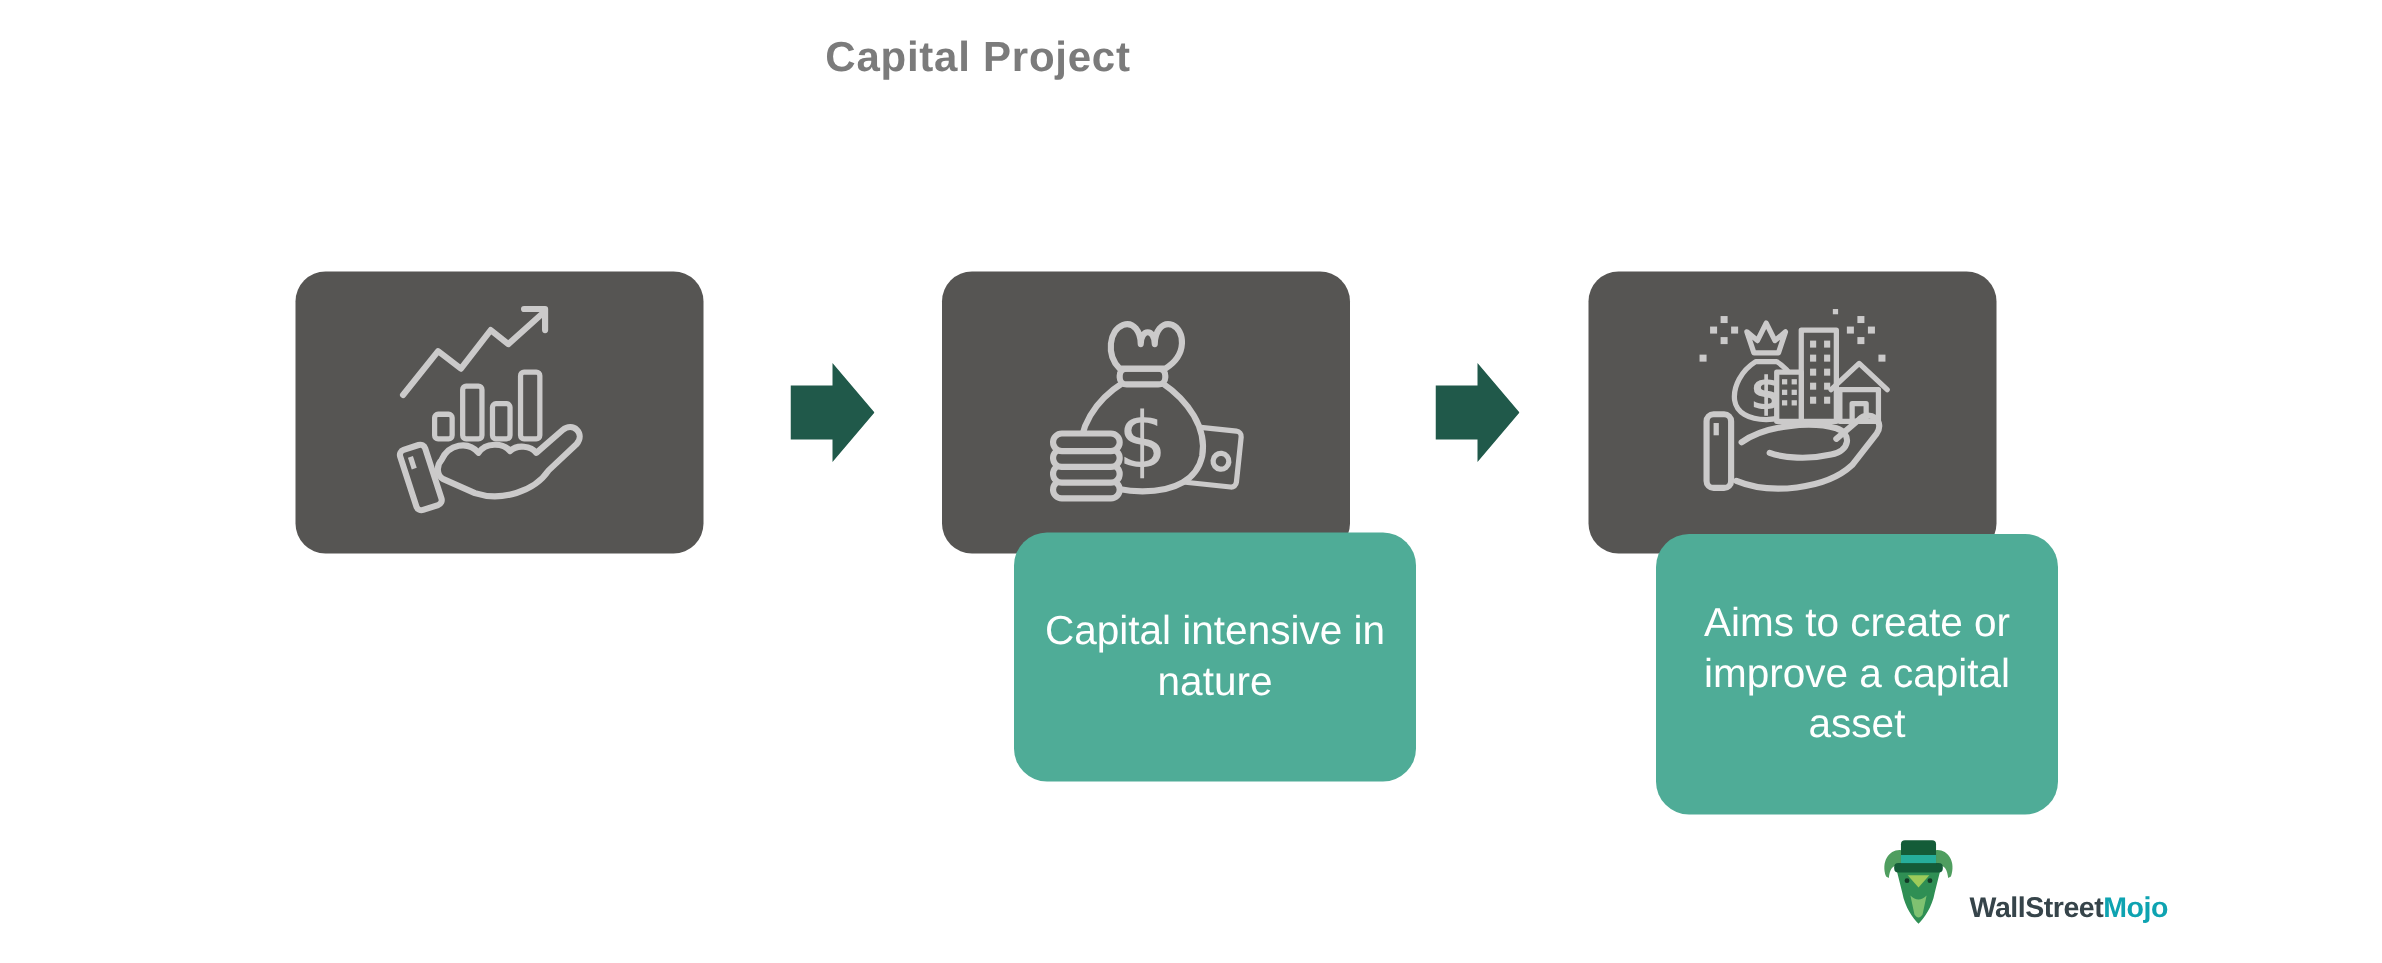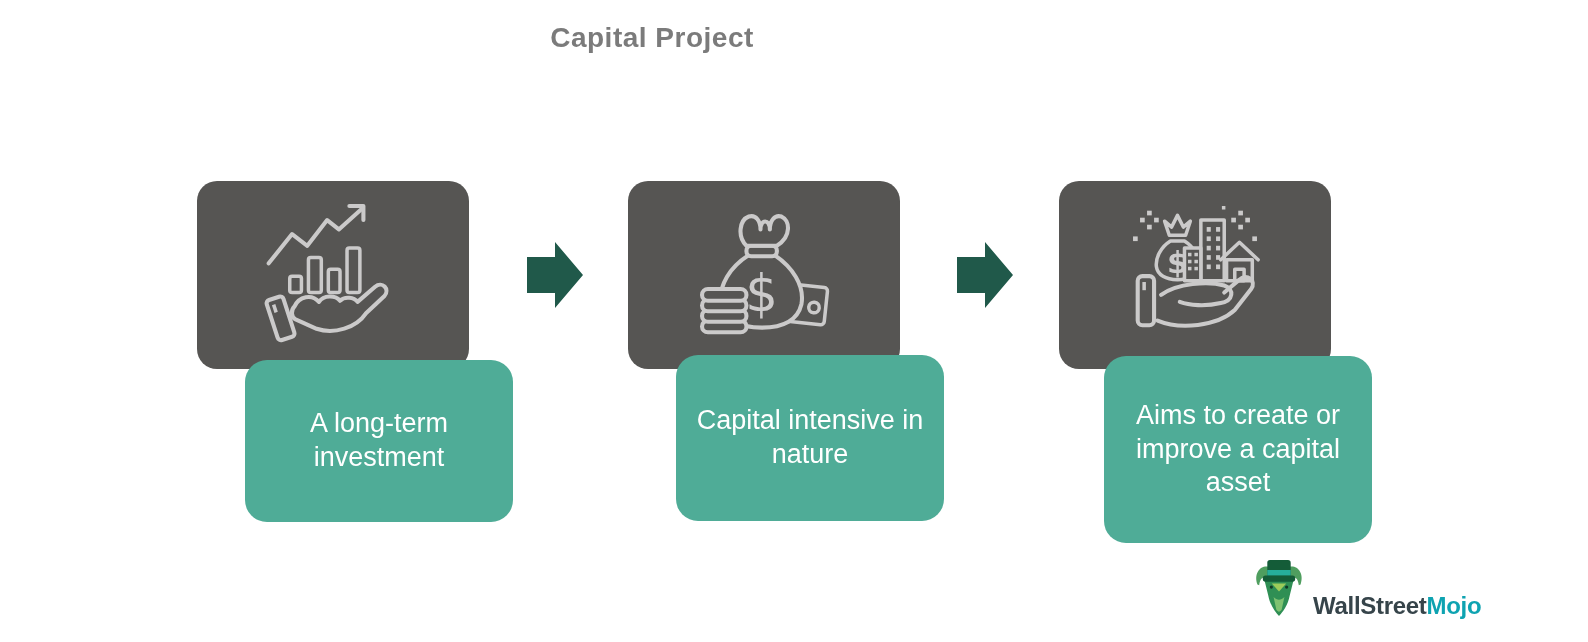--- a/index.html
+++ b/index.html
@@ -37,21 +37,21 @@
     display:flex; align-items:center; justify-content:center; text-align:center;
     color:var(--label-text); font-size:27px; line-height:1.25; padding:10px 8px;
   }
   .teal-card.t1{left:245px; top:360px; height:162px;}
   .teal-card.t2{left:676px; top:355px; height:166px;}
   .teal-card.t3{left:1104px; top:356px; height:187px;}
   .logo{
     position:absolute; left:1252px; top:556px; height:64px;
     display:flex; align-items:center; gap:7px;
   }
-  .logo-text{font-size:24px; font-weight:700; letter-spacing:-0.3px; white-space:nowrap;margin-top:36px;}
+  .logo-text{font-size:19px; font-weight:700; letter-spacing:-0.3px; white-space:nowrap;margin-top:36px;}
   .logo-text .p1{color:var(--logo-dark-text);}
   .logo-text .p2{color:var(--logo-teal-text);}
   .mascot{width:54px; height:60px;}
 </style>
 </head>
 <body>
 
 <div class="canvas">
 
   <div class="page-title">Capital Project</div>
@@ -138,23 +138,20 @@
       <rect class="ln2 occl" x="92" y="52" width="22" height="18"></rect>
       <polyline class="ln2" points="87,52 103,37 119,52"></polyline>
       <rect class="ln2" x="99" y="60" width="8" height="10"></rect>
       <rect class="ln" x="16" y="66" width="14" height="42" rx="4"></rect>
       <rect class="dot" x="20" y="71" width="3" height="7"></rect>
       <path class="ln" d="M36 82 C50 72 76 70 90 74 C99 77 98 87 87 89 C74 92 60 91 52 88"></path>
       <path class="ln" d="M33 104 C52 112 84 109 99 95 L113 77 C118 70 109 63 103 69 L90 80"></path>
     </svg>
   </div>
 
-  <div class="teal-card t1">
-    <span>A long-term investment</span>
-  </div>
   <div class="teal-card t2">
     <span>Capital intensive in nature</span>
   </div>
   <div class="teal-card t3">
     <span>Aims to create or improve a capital asset</span>
   </div>
 
   <div class="logo">
     <svg class="mascot" viewBox="0 0 60 64">
       <path d="M6 28 C1 14 12 4 22 10 L18 22 C12 18 9 21 8 29 Z" fill="#4F9E5F"></path>

